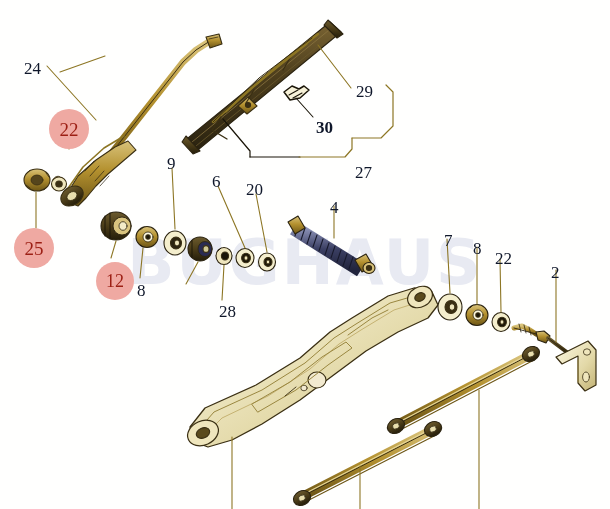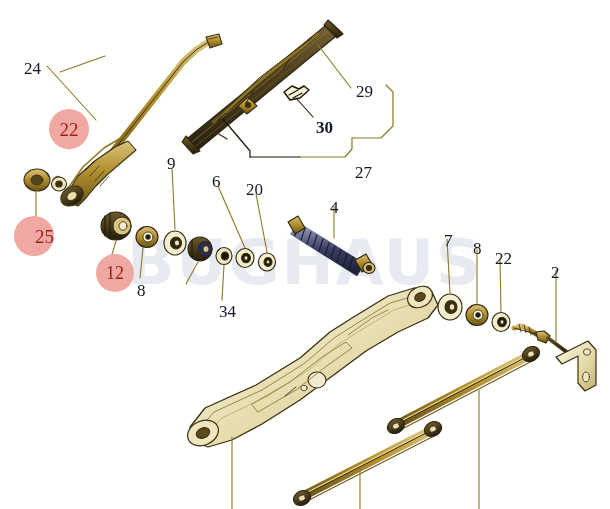--- a/index.html
+++ b/index.html
@@ -361,25 +361,25 @@
   <div class="callout" style="left:246px; top:181px;">20</div>
   <div class="callout" style="left:356px; top:83px;text-align:right;">29</div>
   <div class="callout" style="left:316px; top:119px;font-weight:bold;">30</div>
   <div class="callout" style="left:355px; top:131px;margin-top:33px;">27</div>
   <div class="callout" style="left:330px; top:199px;">4</div>
   <div class="callout" style="left:444px; top:232px;">7</div>
   <div class="callout" style="left:473px; top:240px;">8</div>
   <div class="callout" style="left:495px; top:250px;">22</div>
   <div class="callout" style="left:551px; top:264px;">2</div>
   <div class="callout" style="left:137px; top:282px;">8</div>
-  <div class="callout" style="left:219px; top:303px;">34</div>
+  <div class="callout" style="left:219px; top:303px;">28</div>
 
   <div class="badge" style="left:49px; top:109px;">
     <span>22</span>
   </div>
-  <div class="badge" style="left:14px; top:216px;justify-content:flex-end;">
+  <div class="badge" style="left:14px; top:228px;">
     <span>25</span>
   </div>
-  <div class="badge b-small" style="left:96px; top:254px;">
+  <div class="badge b-small" style="left:96px; top:262px;">
     <span>12</span>
   </div>
 
 </div>
 
 </body></html>

